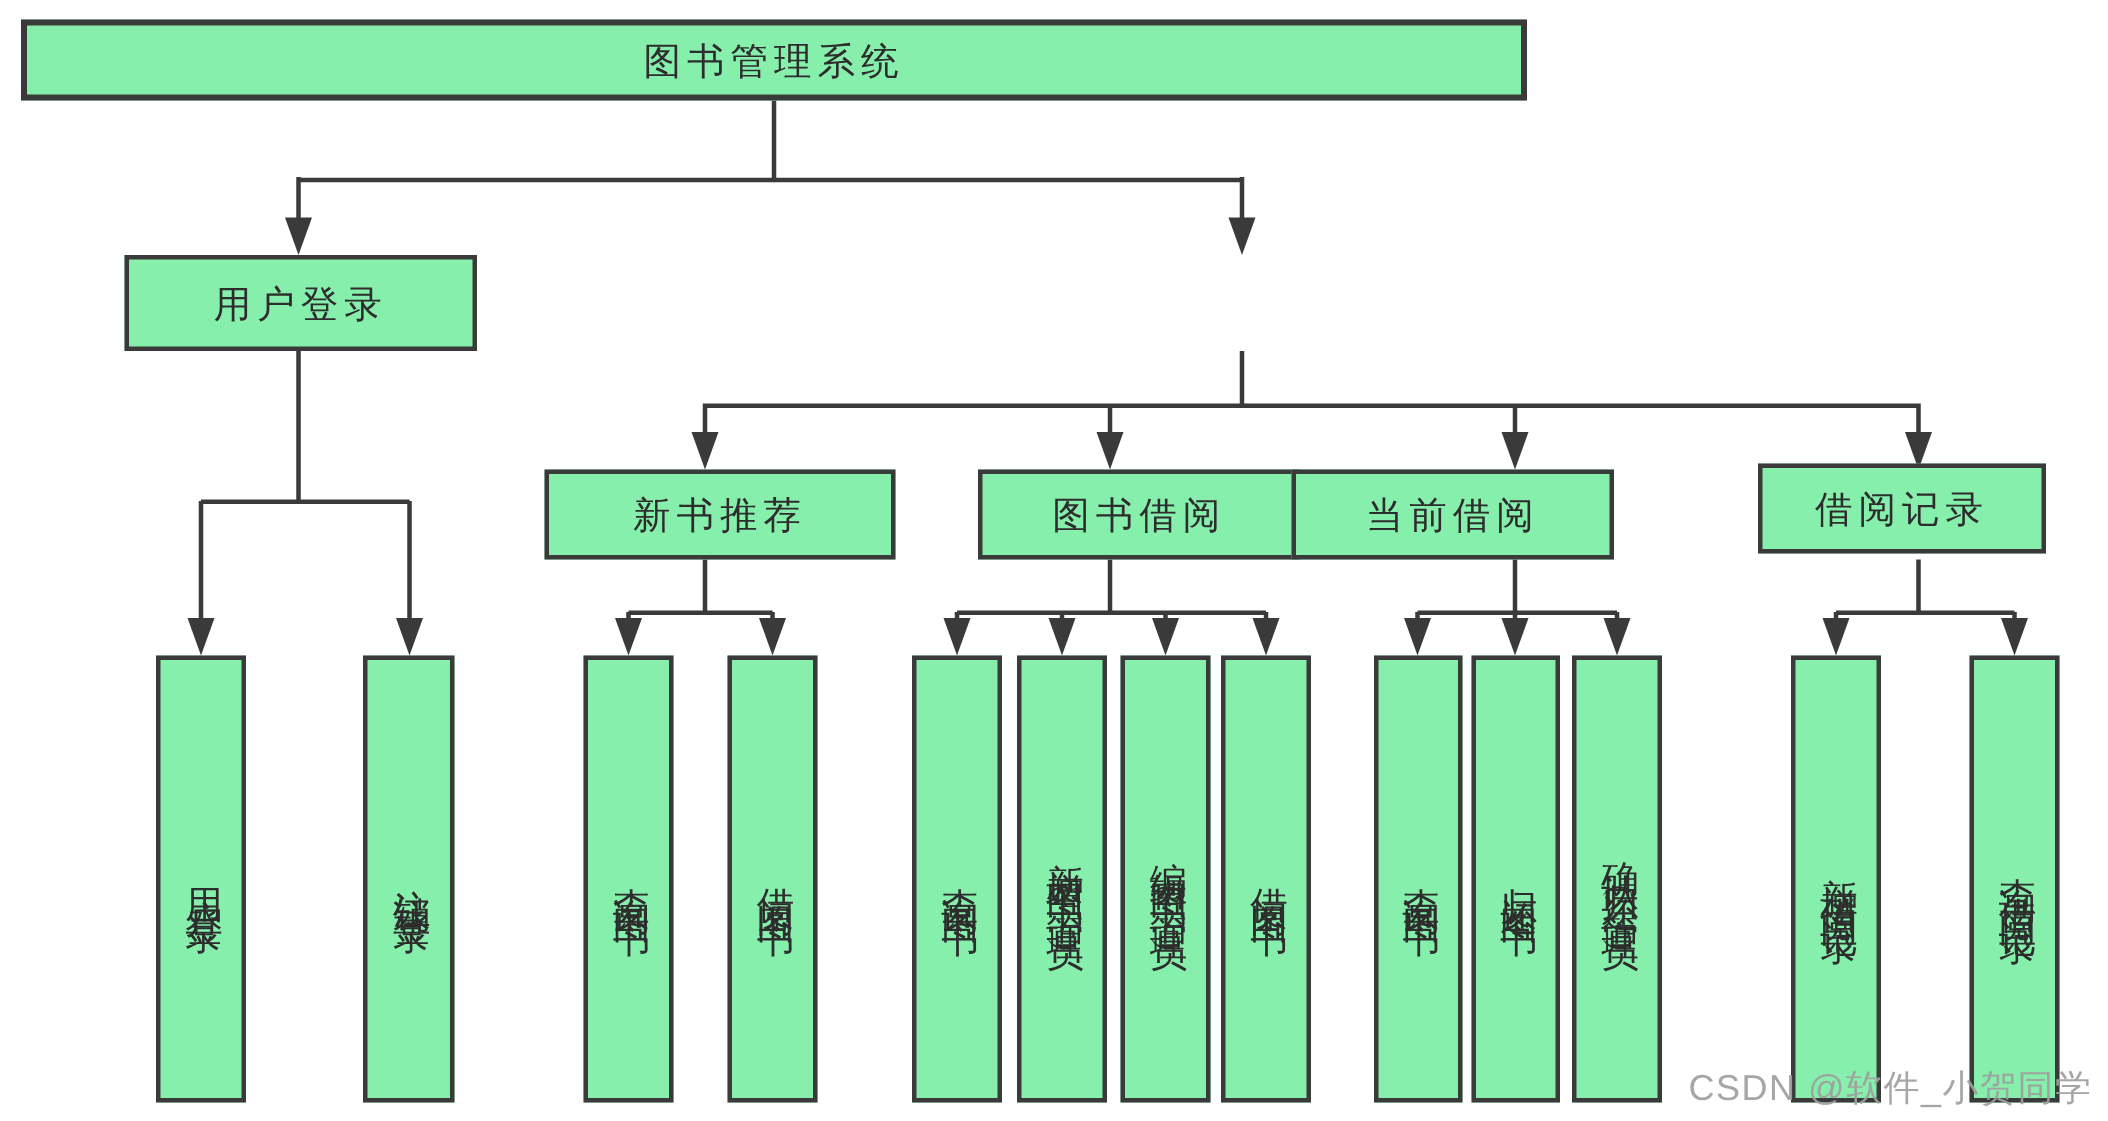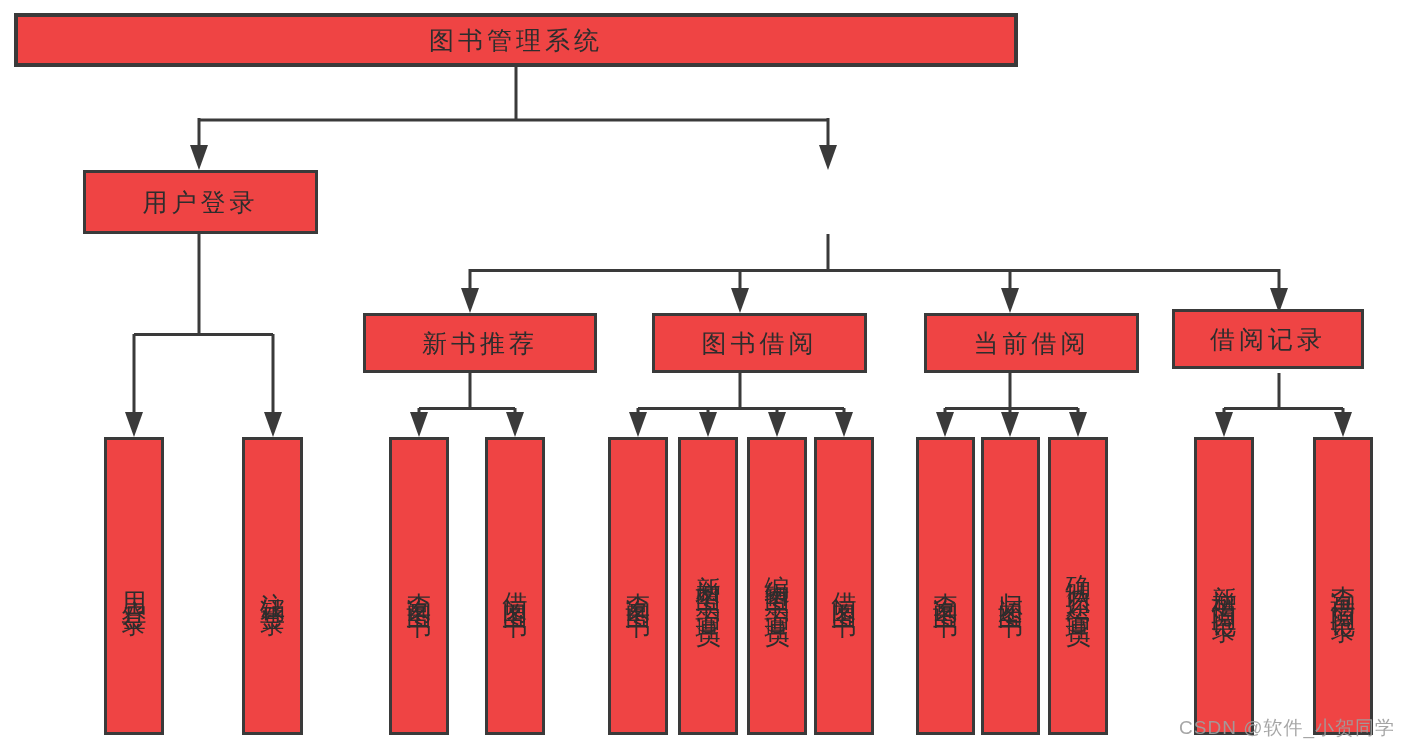--- a/index.html
+++ b/index.html
@@ -18,26 +18,27 @@
   .connectors {
     position: absolute;
     left: 0;
     top: 0;
     width: 1405px;
     height: 747px;
   }
   .node {
     position: absolute;
     box-sizing: border-box;
-    background: #ef4444;
+    background: #86efac;
     border: 3px solid #3a3a3a;
     display: flex;
     align-items: center;
     justify-content: center;
     color: #2d2d2d;
+    font-family: Liberation Mono, monospace;
   }
   .node.h {
     font-size: 25px;
     letter-spacing: 4px;
     white-space: nowrap;
   }
   .node.root-box {
     border-width: 4px;
   }
   .node.leaf .vtext {
@@ -45,21 +46,21 @@
     text-orientation: mixed;
     font-size: 25px;
     letter-spacing: 7px;
     line-height: 1;
     color: #2d2d2d;
   }
   .watermark {
     position: absolute;
     right: 10px;
     bottom: 6px;
-    font-size: 19px;
+    font-size: 24px;
     letter-spacing: 1px;
     color: rgba(158, 158, 158, 0.92);
     white-space: nowrap;
     z-index: 5;
     text-align: right;
   }
 </style>
 </head>
 <body>
 
@@ -101,21 +102,21 @@
 
   <div class="node h root-box" style="left:14px; top:13px; width:1004px; height:54px;">图书管理系统</div>
 
   <div class="node h" style="left:83px; top:170px; width:235px; height:64px;">用户登录</div>
 
 
   <div class="node h" style="left:363px; top:313px; width:234px; height:60px;">新书推荐</div>
 
   <div class="node h" style="left:652px; top:313px; width:215px; height:60px;">图书借阅</div>
 
-  <div class="node h" style="left:924px; top:313px; width:215px; height:60px;">当前借阅</div>
+  <div class="node h" style="left:861px; top:313px; width:215px; height:60px;">当前借阅</div>
 
   <div class="node h" style="left:1172px; top:309px; width:192px; height:60px;">借阅记录</div>
 
   <div class="node leaf" style="left:104px; top:437px; width:60px; height:298px;">
     <span class="vtext">用户登录</span>
   </div>
 
   <div class="node leaf" style="left:242px; top:437px; width:61px; height:298px;">
     <span class="vtext">注销登录</span>
   </div>

